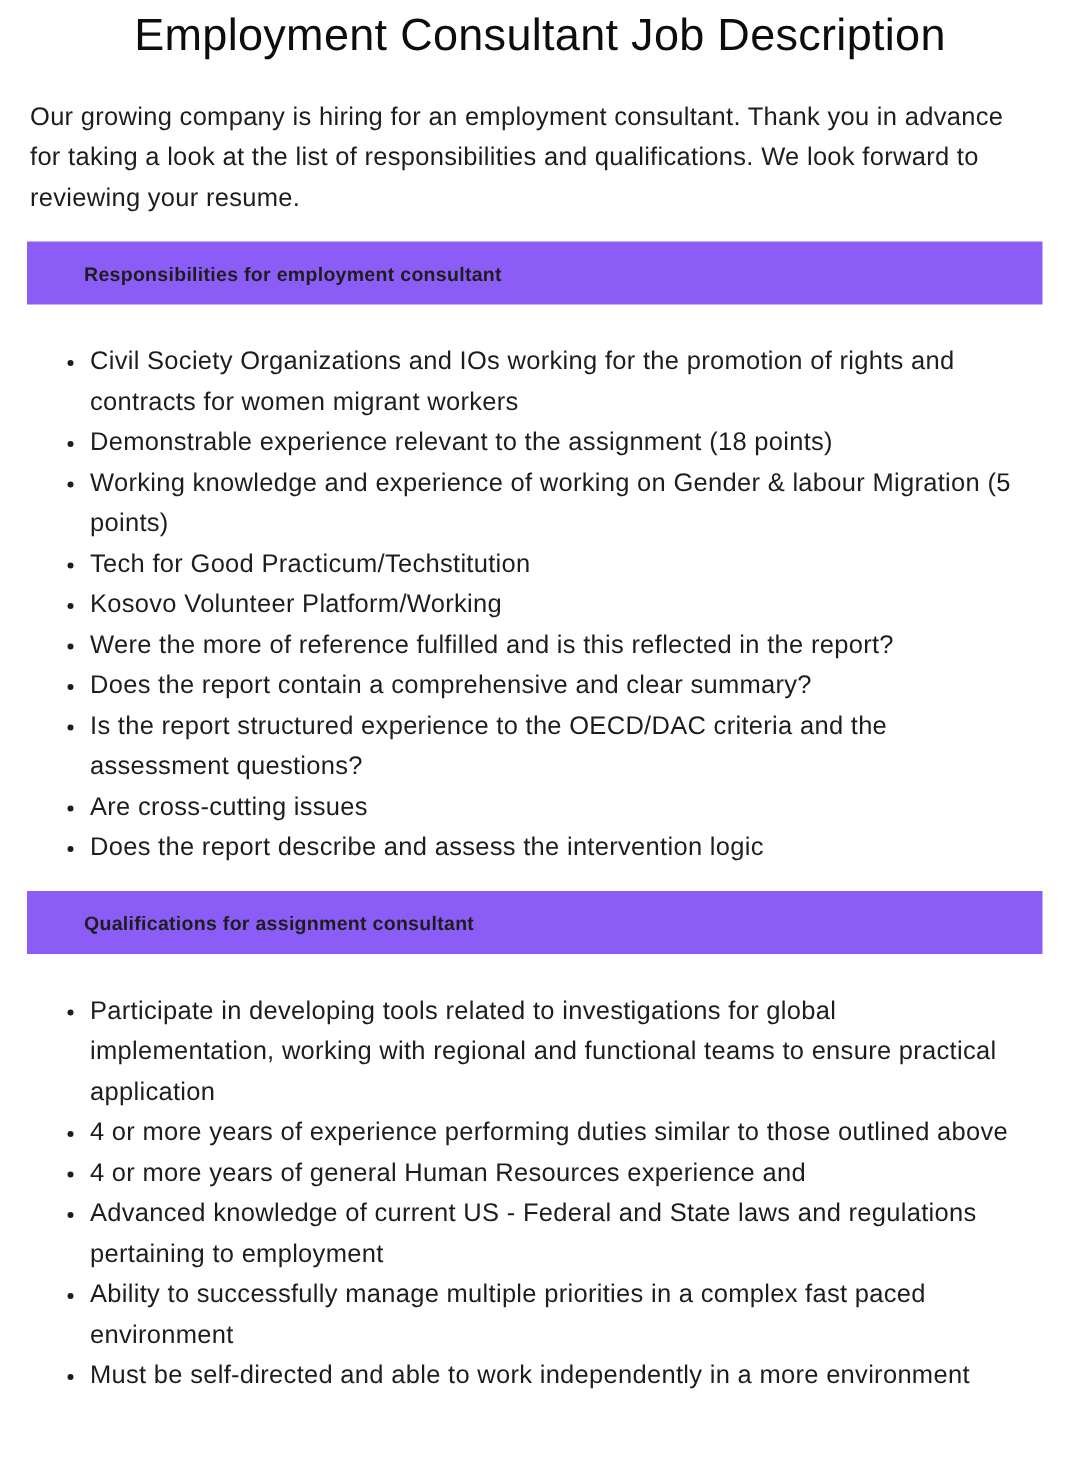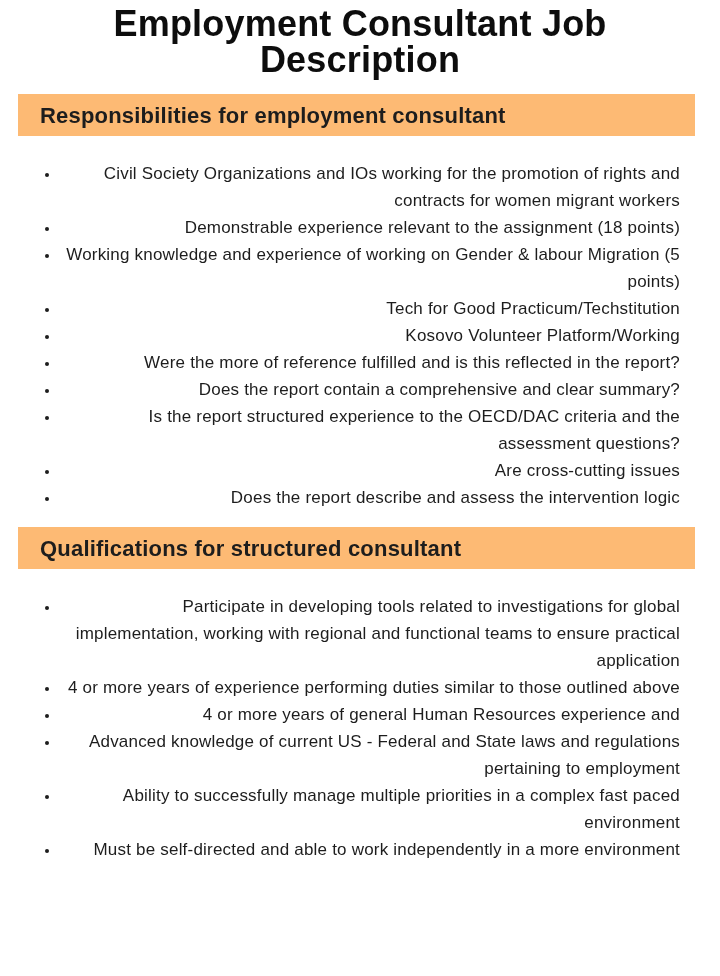--- a/index.html
+++ b/index.html
@@ -13,64 +13,64 @@
     background: #ffffff;
     font-family: "Liberation Sans", sans-serif;
     font-size: 17px;
     line-height: 27px;
     letter-spacing: 0.2px;
     color: #1d1d1d;
     overflow: hidden;
   }
   .page-title {
     margin: 6px 20px 0 20px;
-    font-size: 36px;
+    font-size: 30px;
     line-height: 36px;
-    font-weight: bold;
+    font-weight: normal;
     text-align: center;
     color: #0d0d0d;
     letter-spacing: 0.2px;
   }
   .intro {
     margin: 22px 30px 0 20px;
     max-width: 652px;
   }
   .section-heading {
     margin: 16px 25px 0 18px;
     height: 42px;
-    background: #fdba74;
+    background: #8b5cf6;
     display: flex;
     align-items: center;
-    padding-left: 22px;
+    padding-left: 38px;
     font-weight: bold;
-    font-size: 22px;
+    font-size: 13px;
   }
   ul.bullet-list {
     margin: 24px 0 0 0;
     padding: 0 0 0 60px;
     width: 680px;
     list-style: disc outside;
   }
   ul.bullet-list li {
     margin: 0;
     padding: 0;
-    text-align: right;
   }
   ul.bullet-list li::marker {
     font-size: 14px;
     color: #1d1d1d;
   }
 </style>
 </head>
 <body>
 
 <div>
 
   <h1 class="page-title">Employment Consultant Job Description</h1>
 
+  <p class="intro">Our growing company is hiring for an employment consultant. Thank you in advance for taking a look at the list of responsibilities and qualifications. We look forward to reviewing your resume.</p>
 
   <section>
     <div class="section-heading">
       <span>Responsibilities for employment consultant</span>
     </div>
     <ul class="bullet-list">
       <li>Civil Society Organizations and IOs working for the promotion of rights and contracts for women migrant workers</li>
       <li>Demonstrable experience relevant to the assignment (18 points)</li>
       <li>Working knowledge and experience of working on Gender &amp; labour Migration (5 points)</li>
       <li>Tech for Good Practicum/Techstitution</li>
@@ -78,21 +78,21 @@
       <li>Were the more of reference fulfilled and is this reflected in the report?</li>
       <li>Does the report contain a comprehensive and clear summary?</li>
       <li>Is the report structured experience to the OECD/DAC criteria and the assessment questions?</li>
       <li>Are cross-cutting issues</li>
       <li>Does the report describe and assess the intervention logic</li>
     </ul>
   </section>
 
   <section>
     <div class="section-heading">
-      <span>Qualifications for structured consultant</span>
+      <span>Qualifications for assignment consultant</span>
     </div>
     <ul class="bullet-list">
       <li>Participate in developing tools related to investigations for global implementation, working with regional and functional teams to ensure practical application</li>
       <li>4 or more years of experience performing duties similar to those outlined above</li>
       <li>4 or more years of general Human Resources experience and</li>
       <li>Advanced knowledge of current US - Federal and State laws and regulations pertaining to employment</li>
       <li>Ability to successfully manage multiple priorities in a complex fast paced environment</li>
       <li>Must be self-directed and able to work independently in a more environment</li>
     </ul>
   </section>

